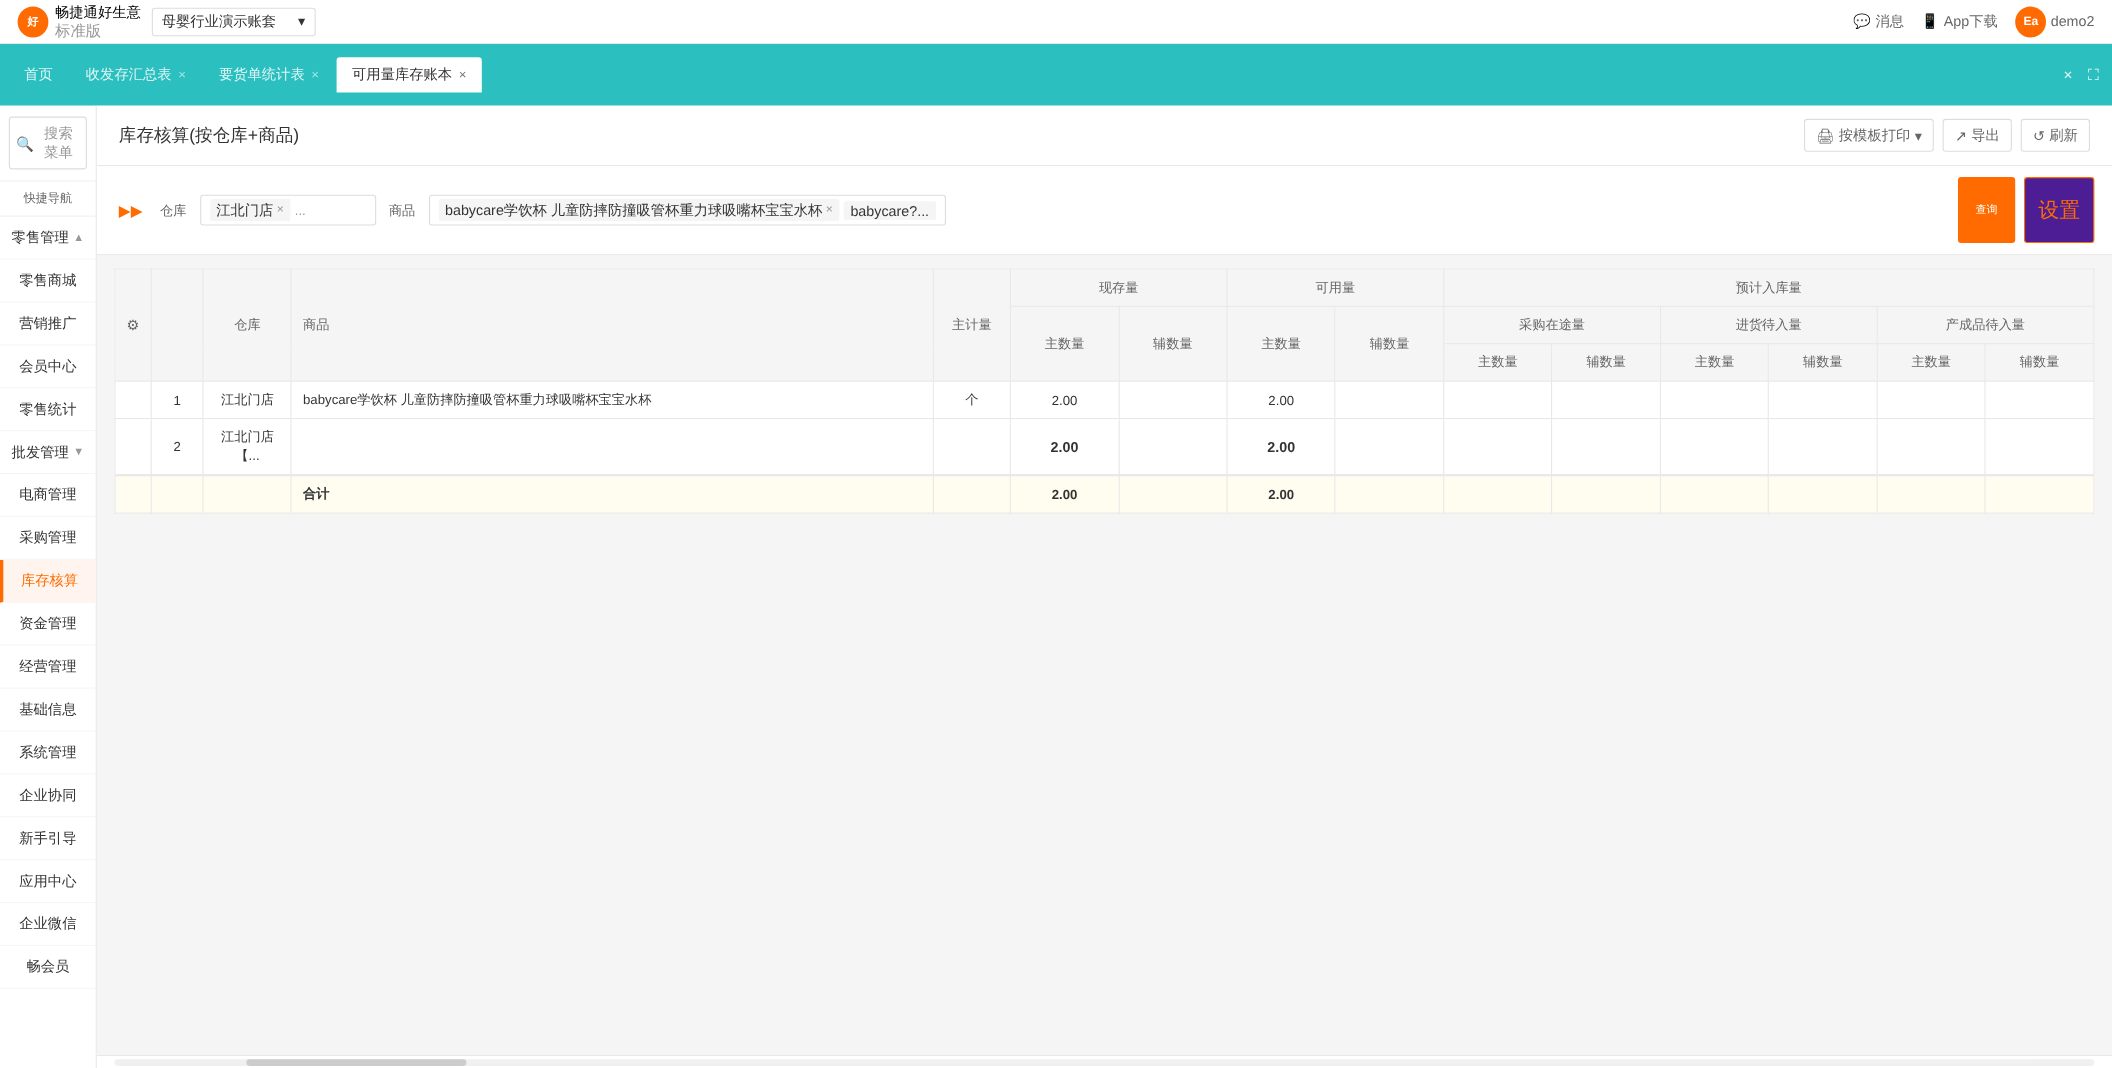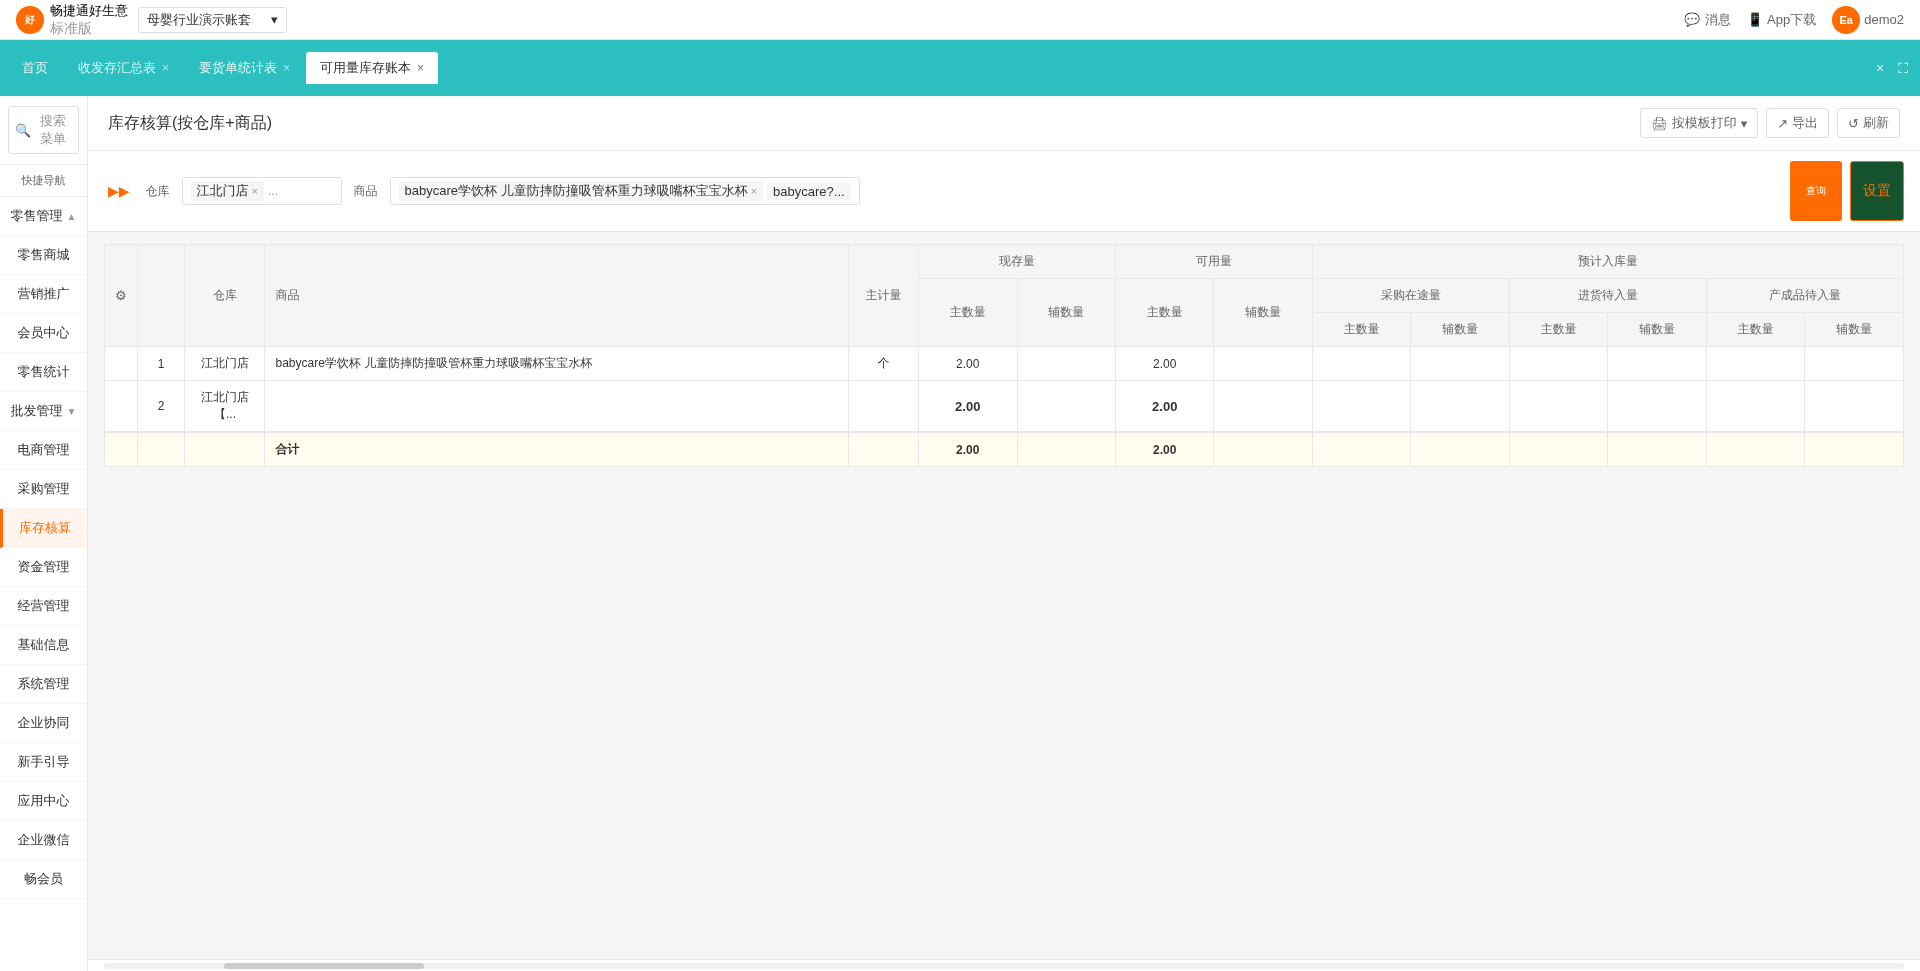--- a/index.html
+++ b/index.html
@@ -114,21 +114,21 @@
       flex-wrap: wrap;
     }
     .filter-expand-btn { color: #ff6b00; cursor: pointer; font-size: 14px; padding: 4px; }
     .filter-label { color: #666; font-size: 12px; white-space: nowrap; }
     .filter-tag-input { display: flex; align-items: center; gap: 4px; min-width: 160px; border: 1px solid #ddd; border-radius: 3px; padding: 3px 8px; background: #fff; flex-wrap: wrap; }
     .filter-tag { display: flex; align-items: center; gap: 3px; background: #f5f5f5; border-radius: 2px; padding: 1px 6px; font-size: 11px; color: #333; }
     .filter-tag .remove { cursor: pointer; color: #999; font-size: 11px; }
     .filter-more-dots { color: #999; font-size: 12px; cursor: pointer; }
     .filter-actions { margin-left: auto; display: flex; gap: 8px; }
     .btn-query { background: #ff6b00; color: white; border: none; border-radius: 3px; padding: 23px 16px; cursor: pointer; font-size: 10px; }
-    .btn-settings { background: #14532d; color: #ff6b00; border: 1px solid #ff6b00; border-radius: 3px; padding: 5px 12px; cursor: pointer; font-size: 14px; }
+    .btn-settings { background: #4c1d95; color: #ff6b00; border: 1px solid #ff6b00; border-radius: 3px; padding: 5px 12px; cursor: pointer; font-size: 19px; }
 
     
     .table-area { flex: 1; overflow: auto; padding: 12px 16px; }
     .data-table { width: 100%; border-collapse: collapse; background: #fff; border: 1px solid #e8e8e8; }
     .data-table th, .data-table td { border: 1px solid #e8e8e8; padding: 8px 10px; text-align: center; font-size: 12px; color: #333; }
     .data-table th { background: #f5f5f5; color: #666; font-weight: normal; white-space: nowrap; }
     .data-table .col-settings { width: 30px; }
     .data-table .col-warehouse { width: 80px; }
     .data-table .col-product { text-align: left; }
     .data-table .col-num { width: 70px; }

